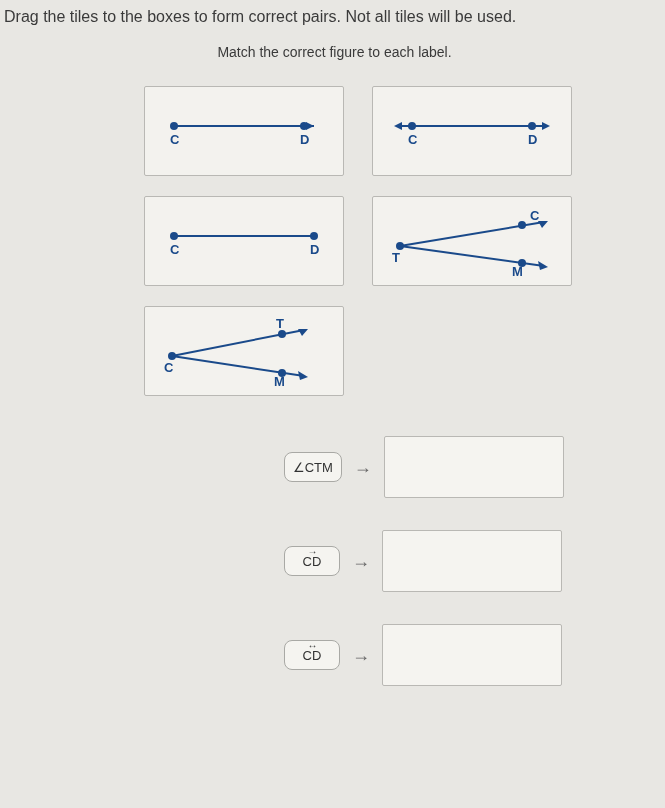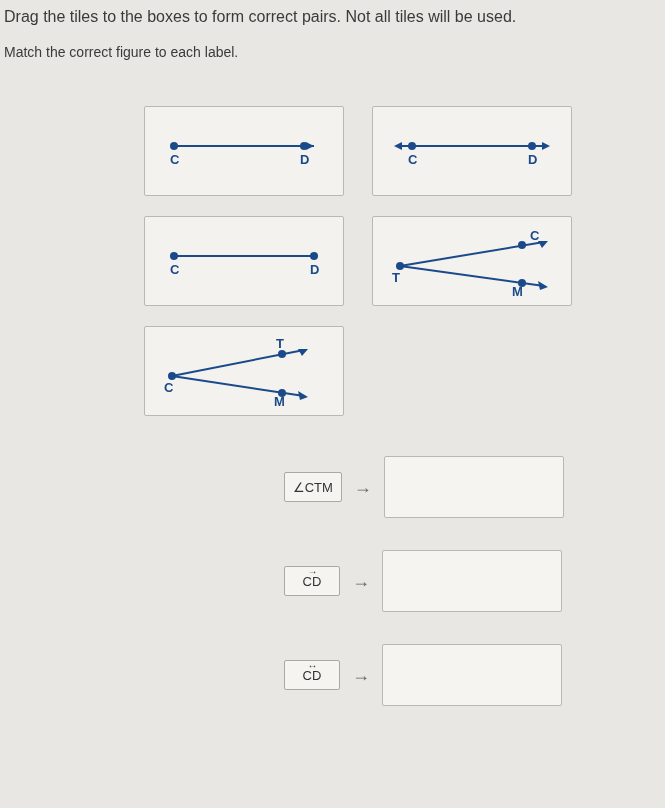--- a/index.html
+++ b/index.html
@@ -6,21 +6,21 @@
   body {
     width: 665px;
     height: 808px;
     background: #e8e7e3;
     font-family: Arial, sans-serif;
     color: #333;
     padding: 8px 0 0 4px;
     overflow: hidden;
   }
   .instructions { font-size: 16px; color: #3a3a3a; margin-bottom: 18px; }
-  .subinstruct { font-size: 14px; color: #3a3a3a; margin-bottom: 46px; }
+  .subinstruct { font-size: 14px; color: #3a3a3a; margin-bottom: 26px; text-align: center; }
 
   .tiles-area {
     padding-left: 140px;
     width: 640px;
   }
   .tile-row { display: flex; gap: 28px; margin-bottom: 20px; }
   .tile {
     width: 200px;
     height: 90px;
     background: #f3f2ee;
@@ -48,21 +48,21 @@
     display: flex;
     align-items: center;
     gap: 12px;
     margin-bottom: 32px;
   }
   .label-box {
     min-width: 56px;
     height: 30px;
     background: #f5f4f0;
     border: 1px solid #a9a9a5;
-    border-radius: 2px;
+    border-radius: 8px;
     display: flex;
     align-items: center;
     justify-content: center;
     font-size: 13px;
     padding: 0 8px;
     white-space: nowrap;
   }
   .arrow {
     font-size: 18px;
     color: #666;

